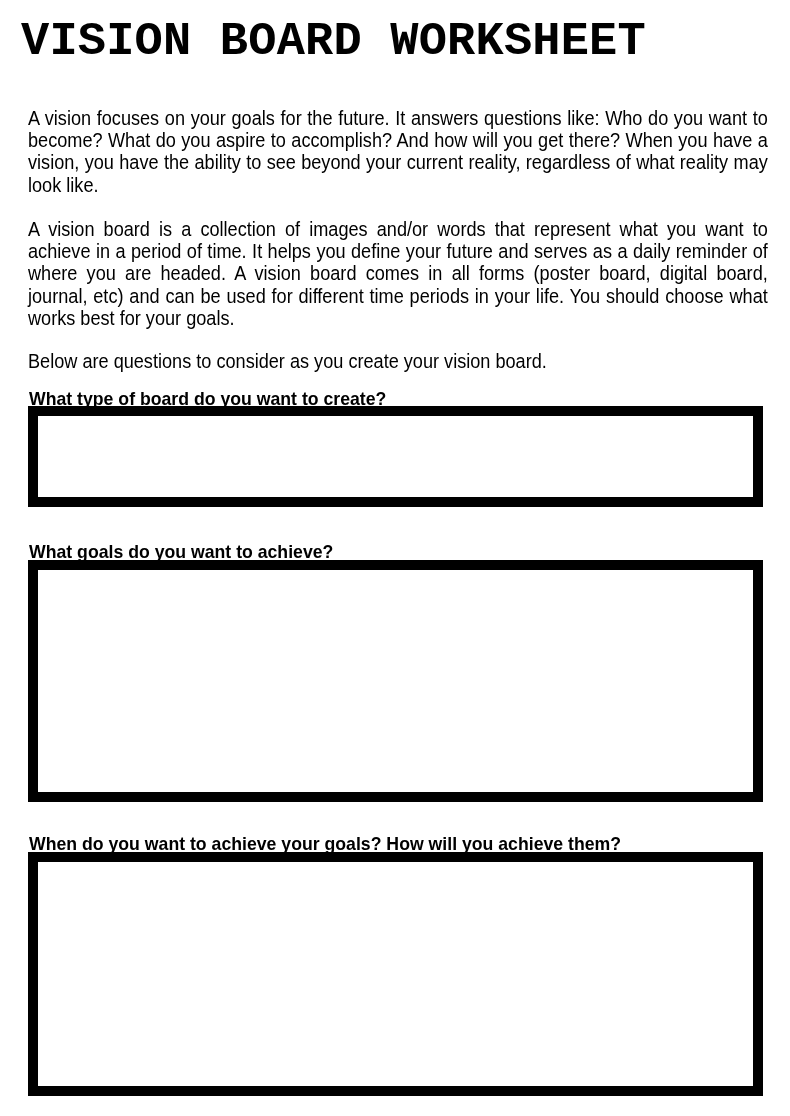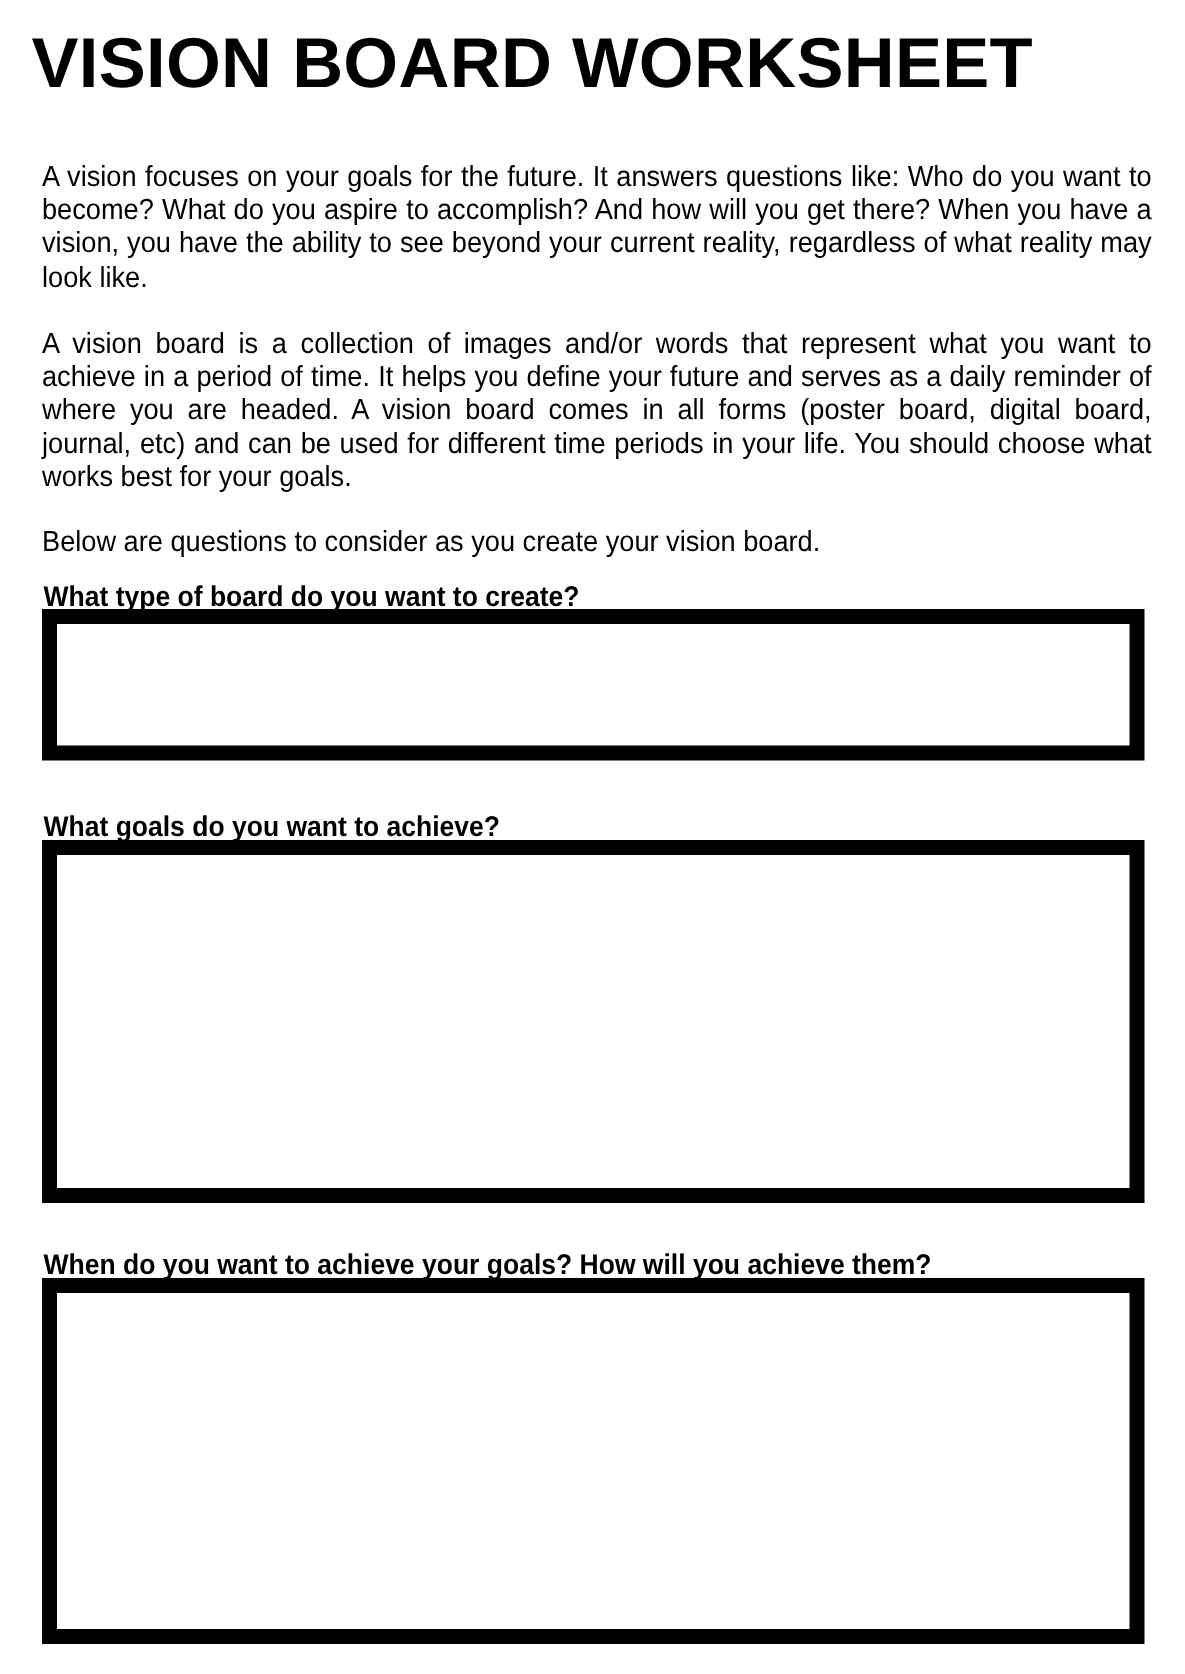--- a/index.html
+++ b/index.html
@@ -13,21 +13,21 @@
       position: relative;
       overflow: hidden;
       font-family: "Liberation Sans", sans-serif;
       color: #000000;
     }
     .title {
       position: absolute;
       left: 21px;
       top: 14px;
       margin: 0;
-      font-family: Liberation Sans, sans-serif;
+      font-family: Liberation Mono, monospace;
       font-weight: bold;
       font-size: 47px;
       line-height: 56px;
       letter-spacing: 0.2px;
       white-space: nowrap;
     }
     .para {
       position: absolute;
       left: 28px;
       width: 740px;

